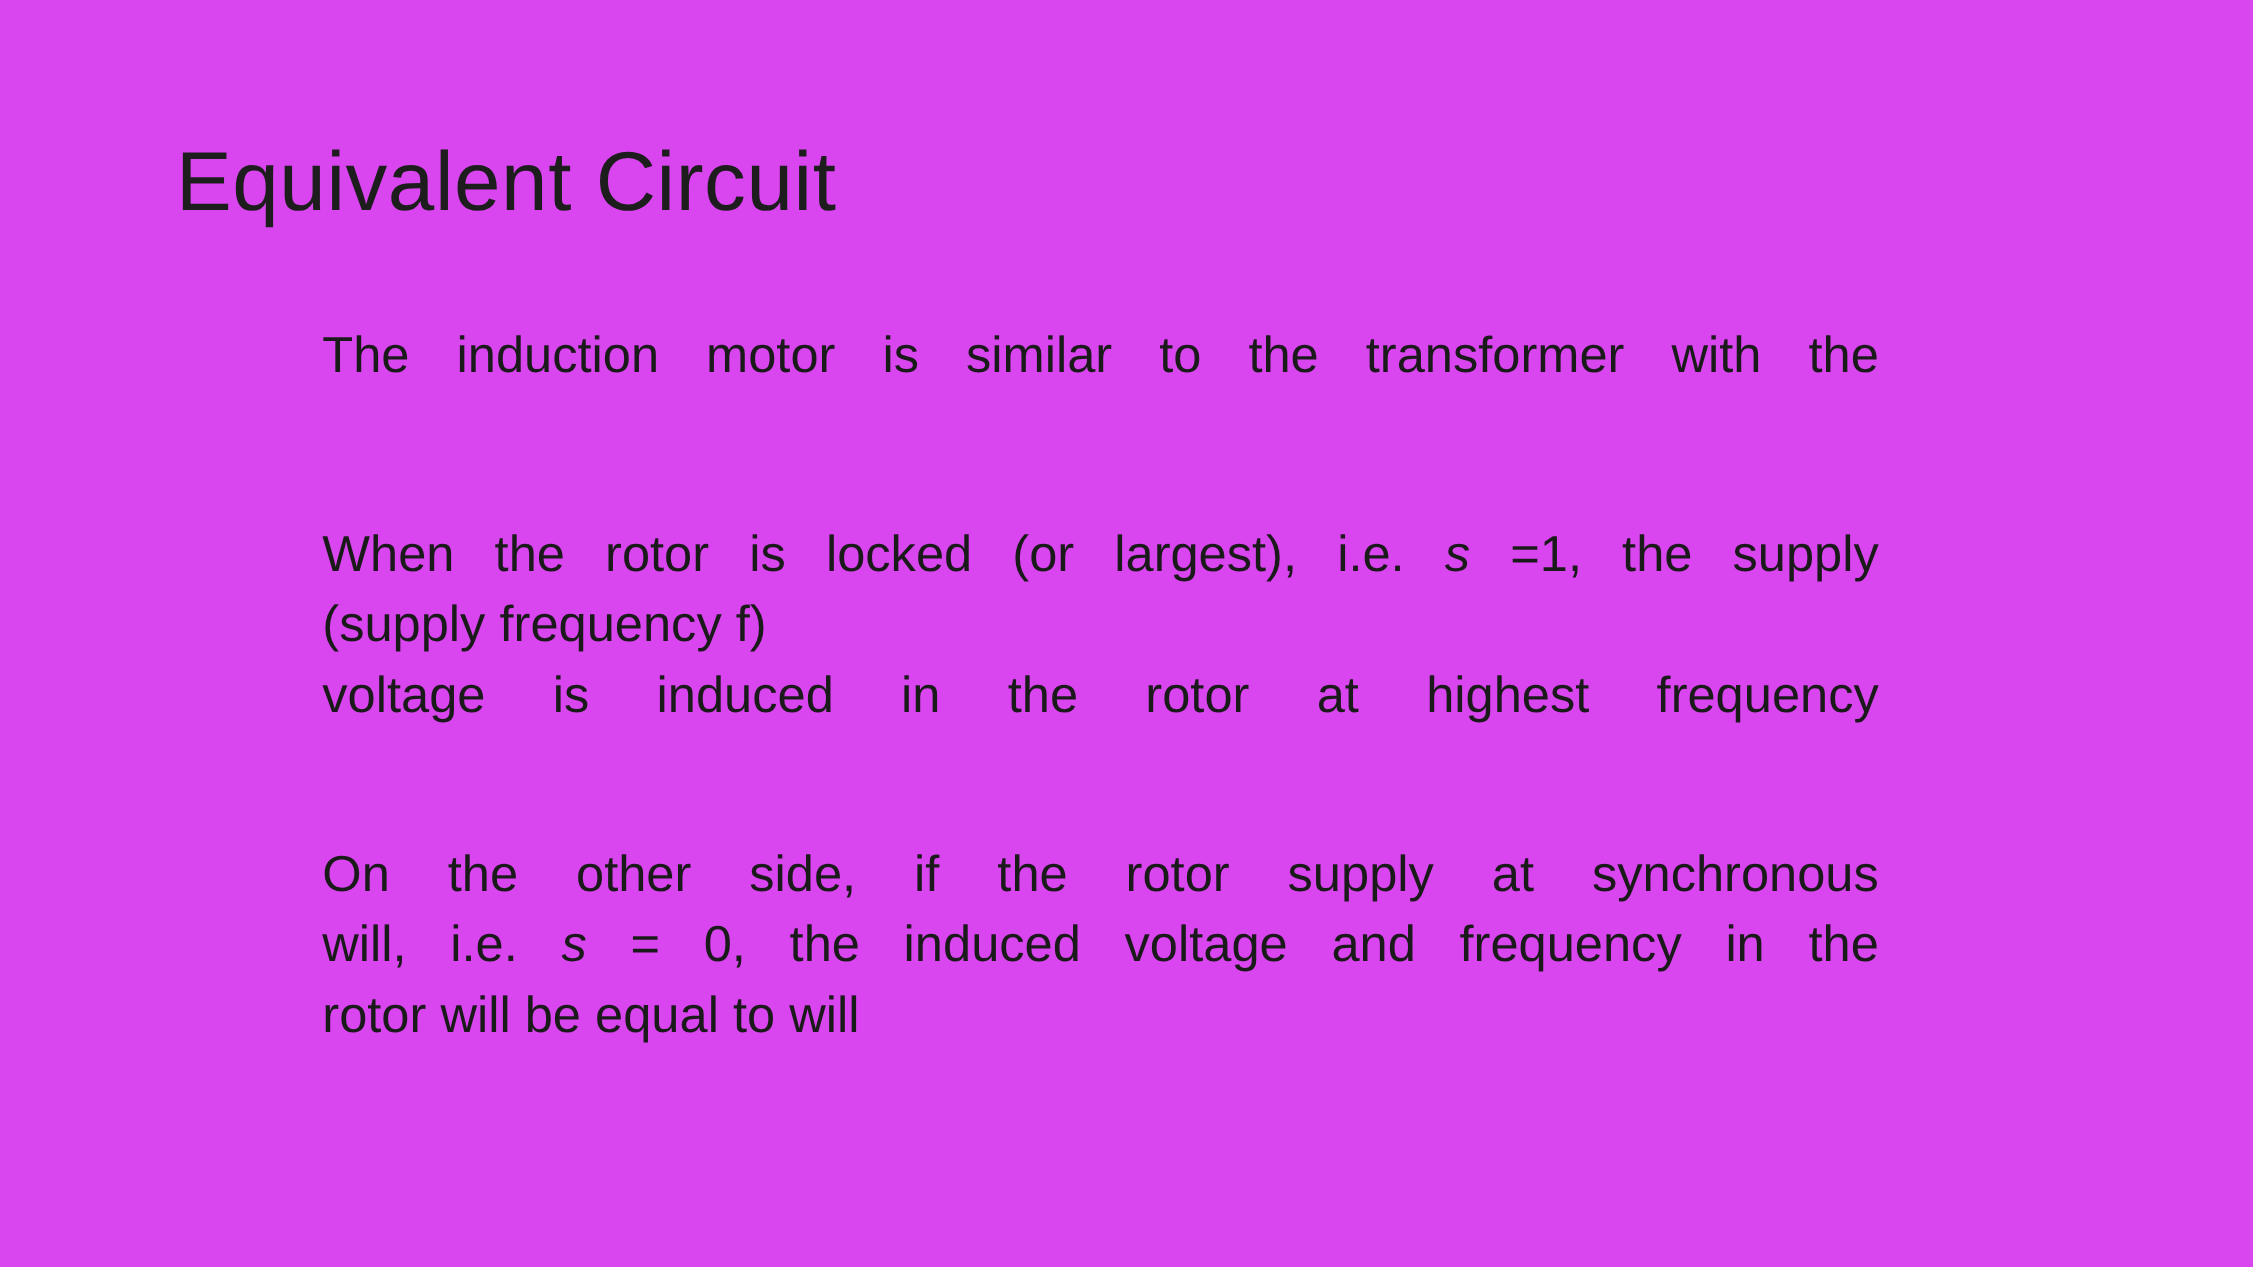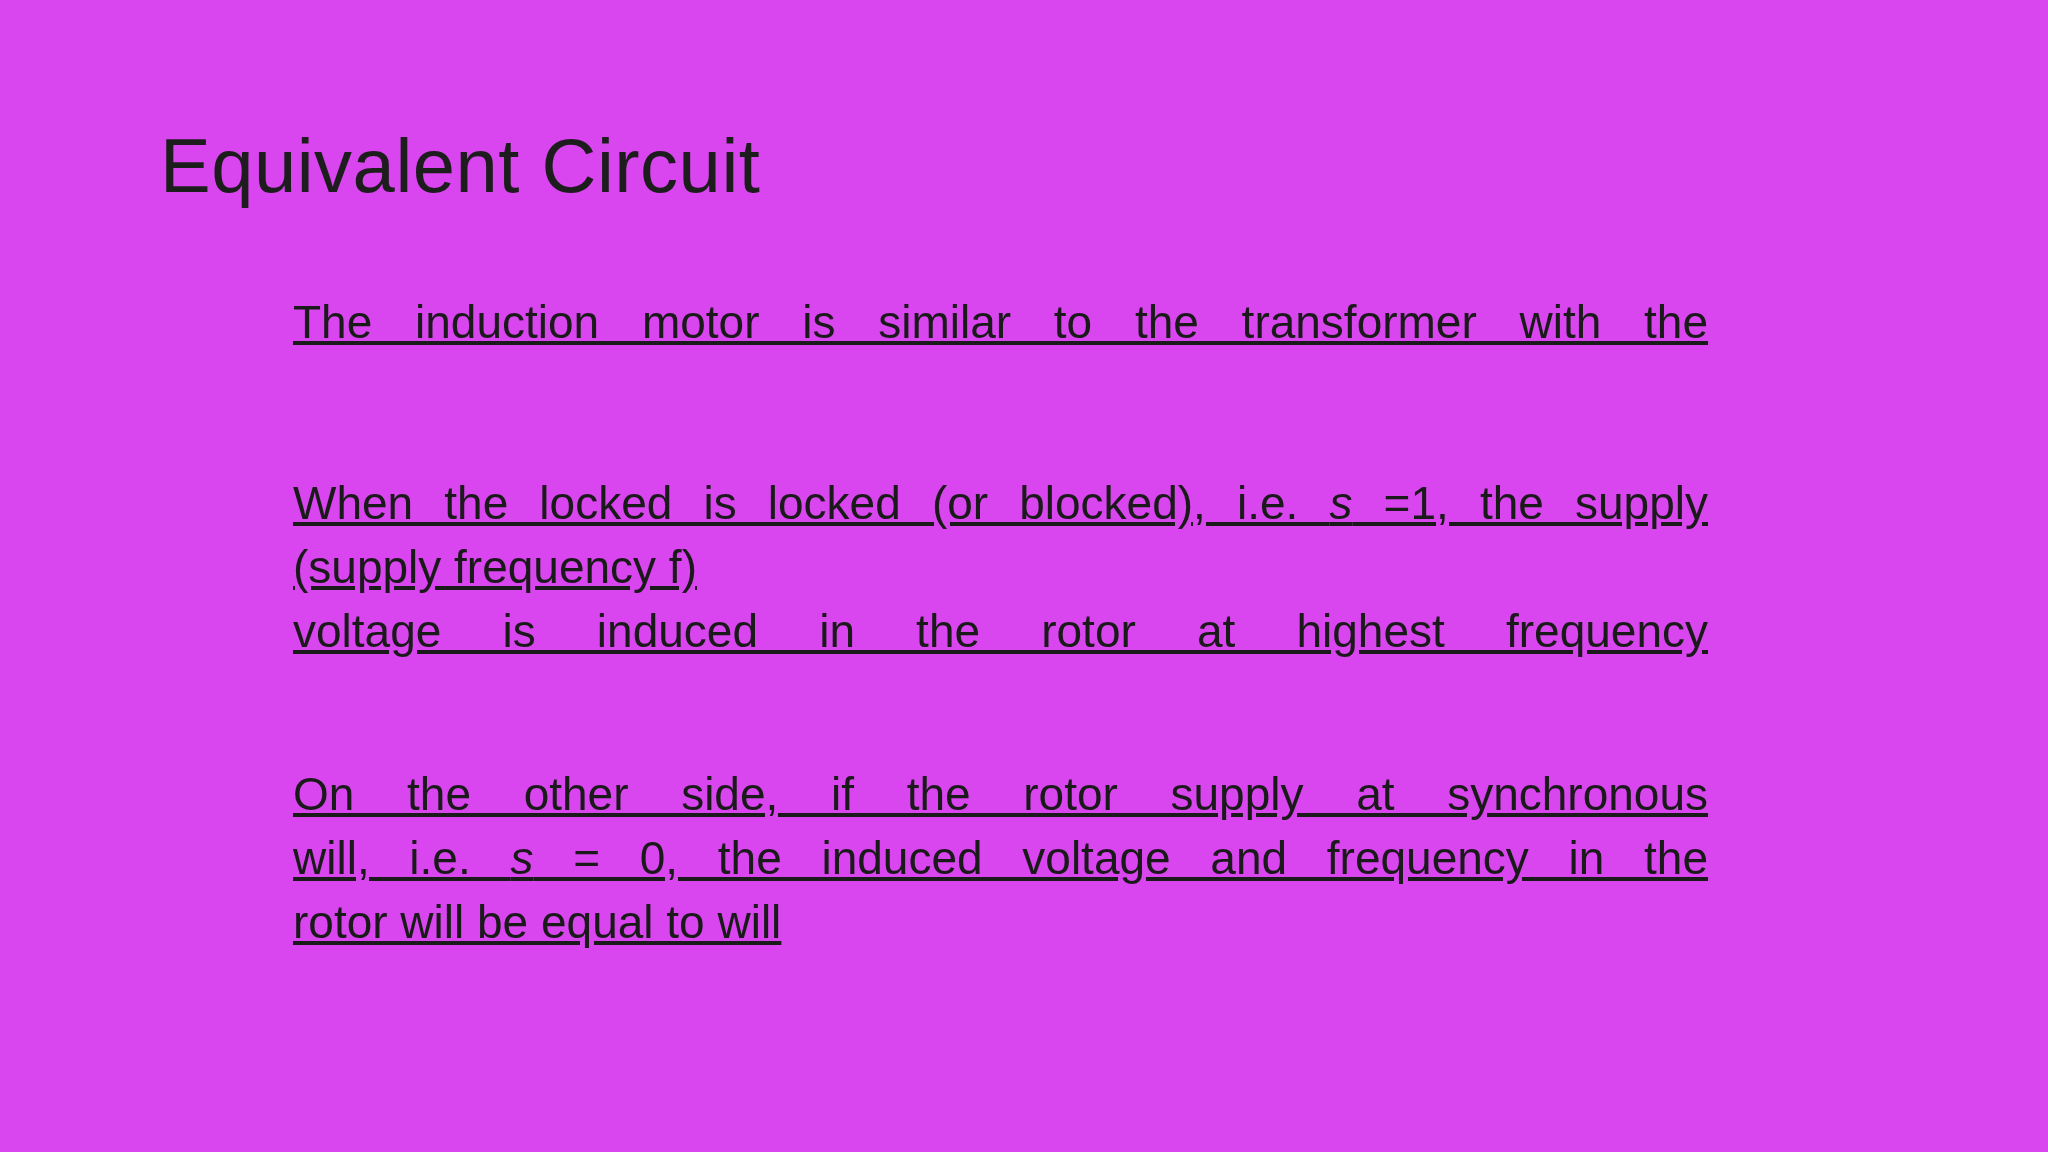--- a/index.html
+++ b/index.html
@@ -39,21 +39,20 @@
     font-size: 46px;
     line-height: 64px;
     color: #1a1a1a;
   }
   .para.gap-lg { margin-bottom: 117px; }
   .para.gap-md { margin-bottom: 99px; }
   .line {
     display: block;
     text-align: left;
     white-space: normal;
-    text-decoration: underline;
   }
   .line.stretch {
     text-align: justify;
     text-align-last: justify;
   }
   .it {
     font-style: italic;
   }
 </style>
 </head>
@@ -63,21 +62,21 @@
 
   <h1 class="title">Equivalent Circuit</h1>
 
   <div class="body">
 
     <p class="para gap-lg">
       <span class="line stretch">The induction motor is similar to the transformer with the</span>
     </p>
 
     <p class="para gap-md">
-      <span class="line stretch"><span>When the locked is locked (or blocked), i.e. </span><i class="it">s</i><span> =1, the supply</span></span>
+      <span class="line stretch"><span>When the rotor is locked (or largest), i.e. </span><i class="it">s</i><span> =1, the supply</span></span>
       <span class="line">(supply frequency f)</span>
       <span class="line stretch">voltage is induced in the rotor at highest frequency</span>
     </p>
 
     <p class="para">
       <span class="line stretch">On the other side, if the rotor supply at synchronous</span>
       <span class="line stretch"><span>will, i.e. </span><i class="it">s</i><span> = 0, the induced voltage and frequency in the</span></span>
       <span class="line">rotor will be equal to will</span>
     </p>
 

